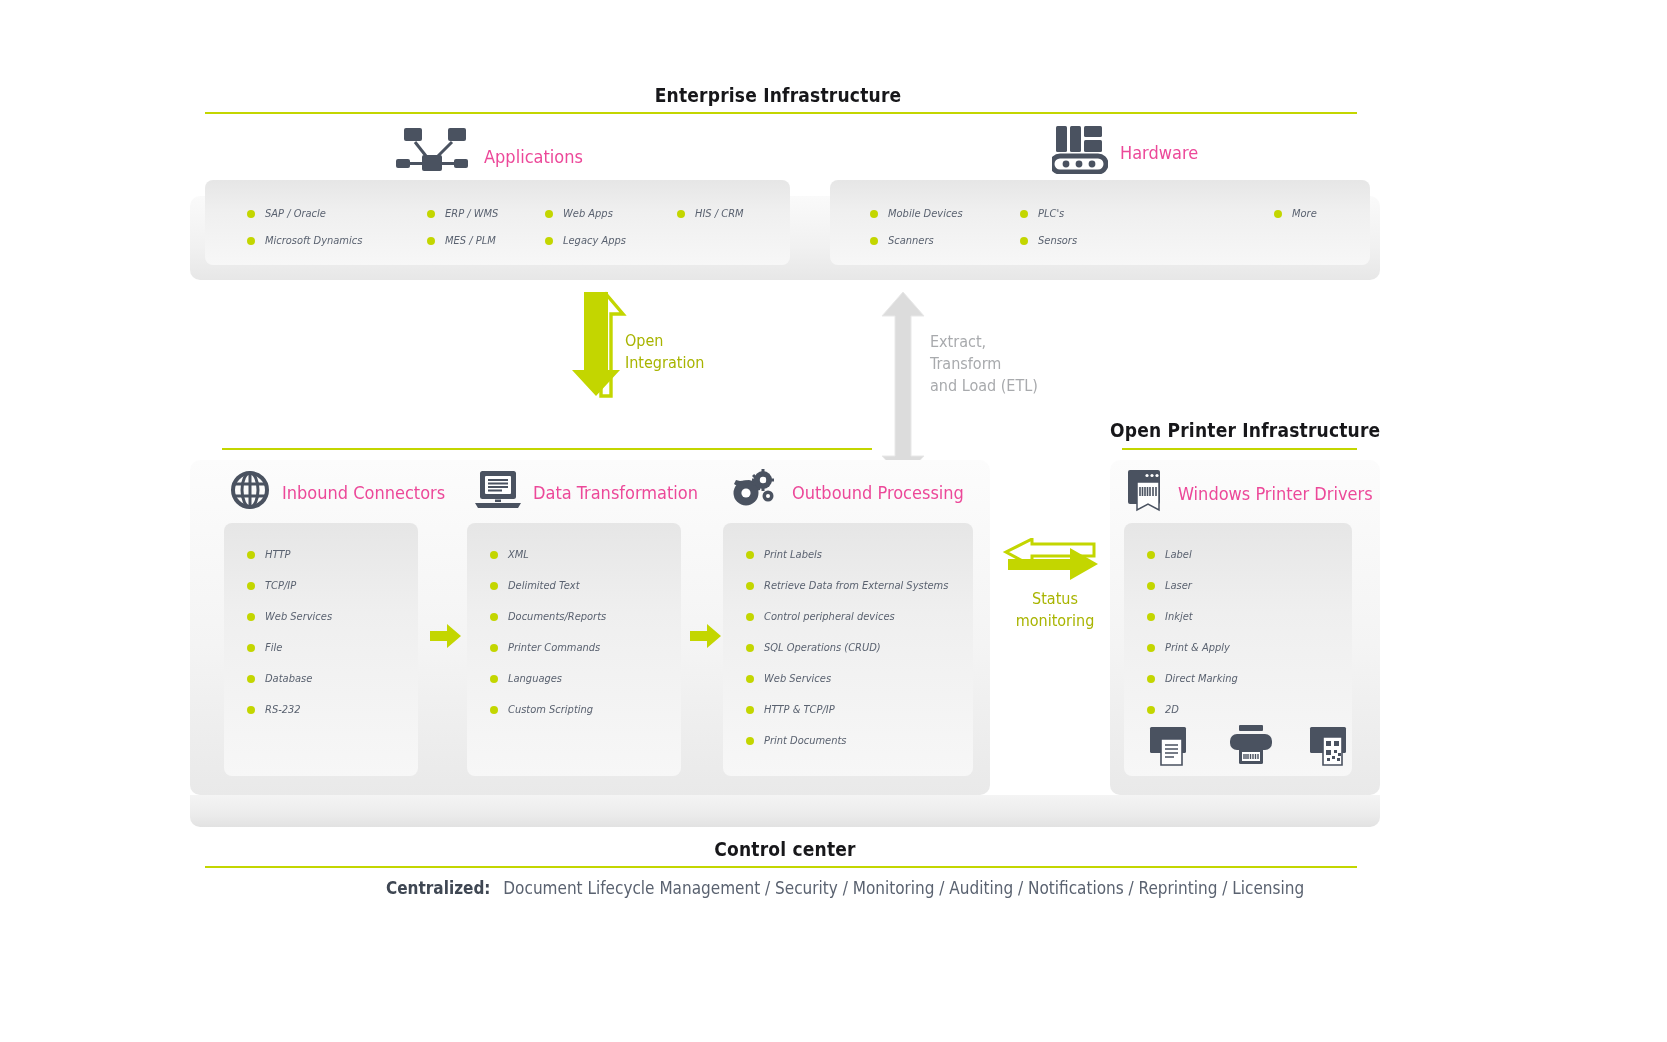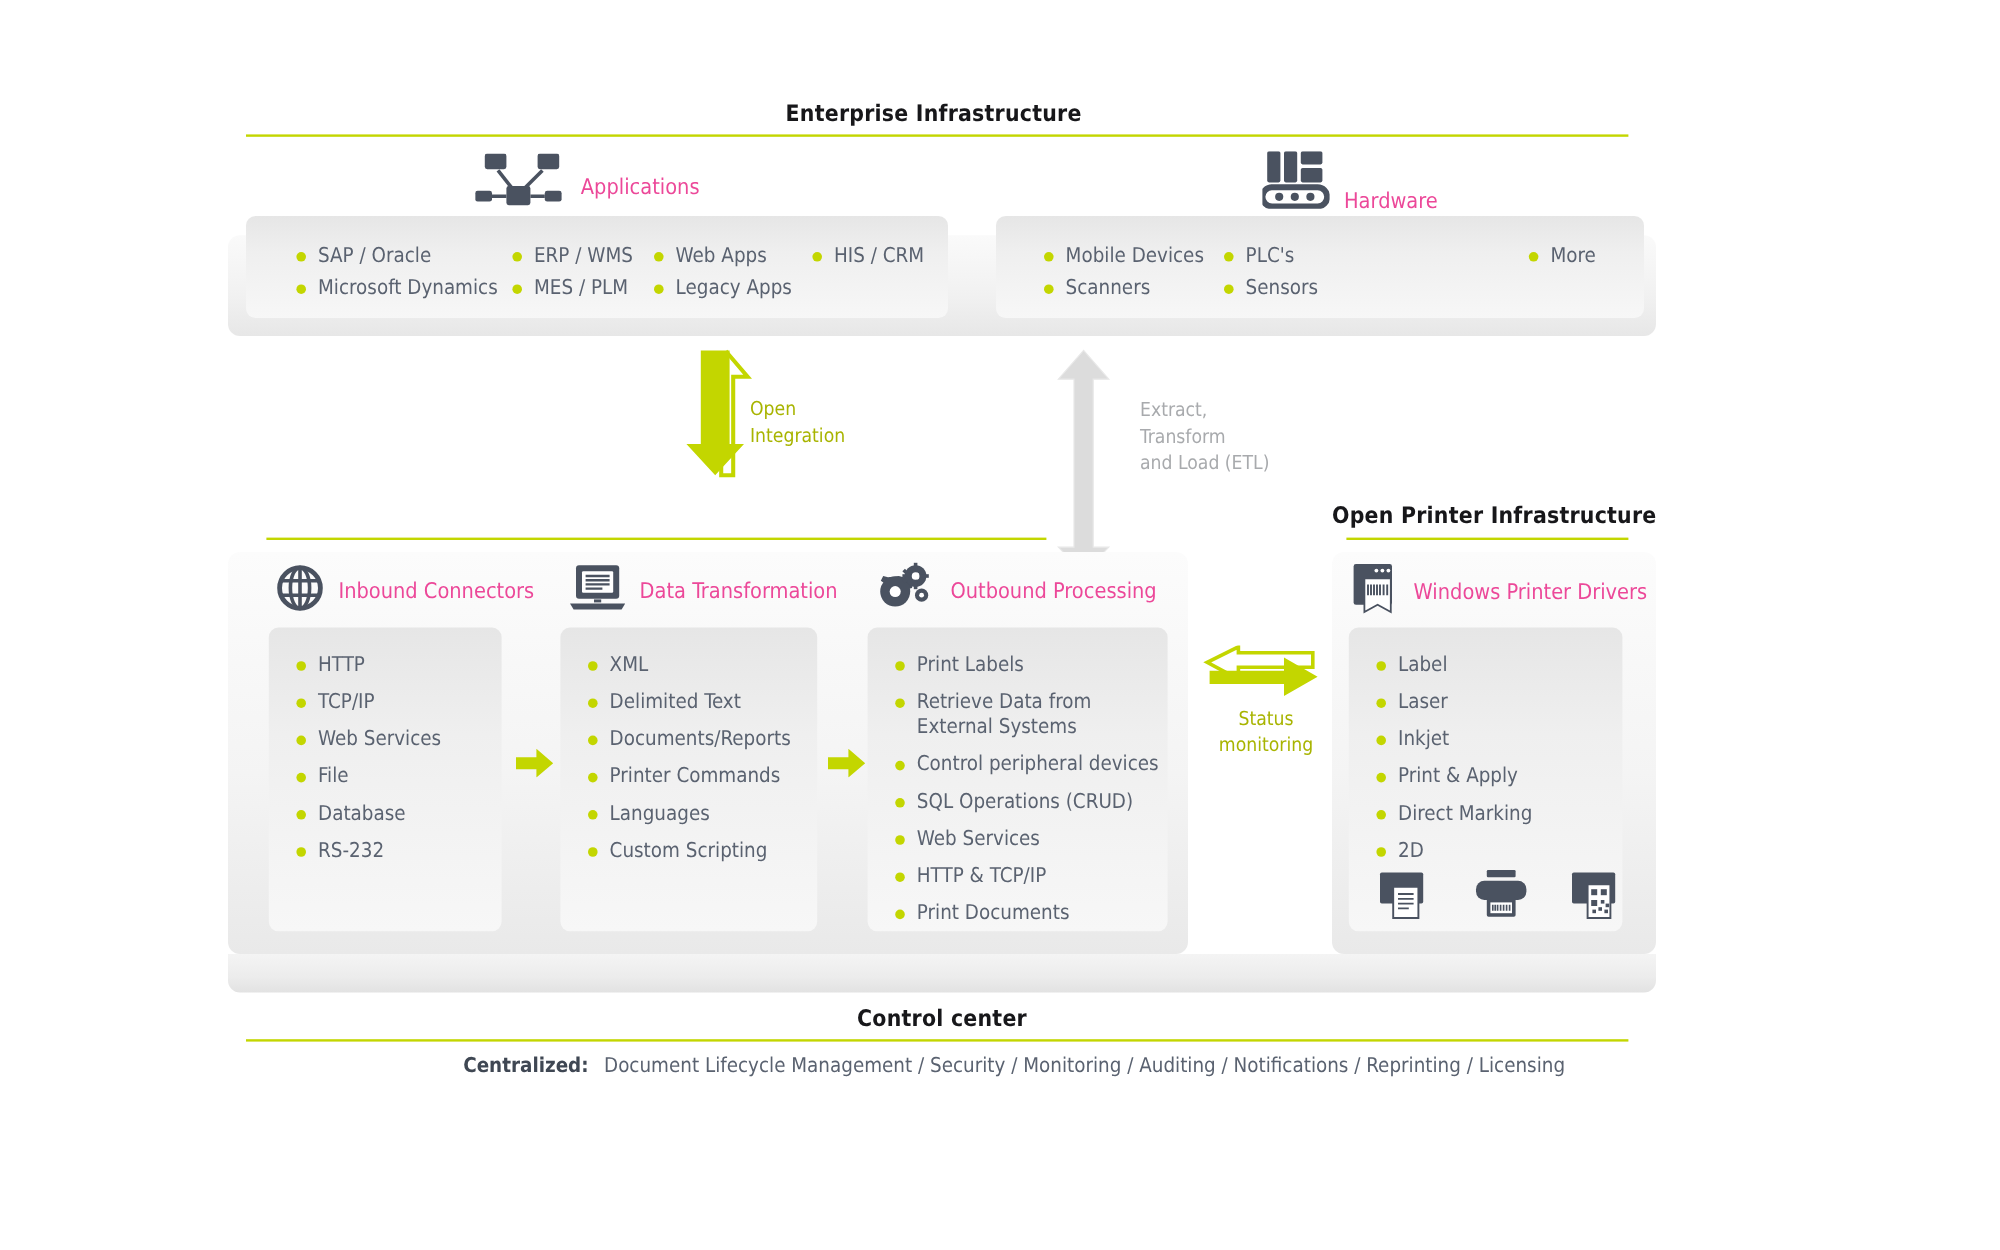--- a/index.html
+++ b/index.html
@@ -38,25 +38,26 @@
     position:absolute;
     border-radius:8px;
     background:linear-gradient(180deg,#e6e6e6 0%,#efefef 35%,#f7f7f7 100%);
   }
 
   
   .blist{position:absolute;}
   .bitem{
     position:relative;
     padding-left:20px;
-    font-size:17px;
+    font-size:11px;
     line-height:21px;
     color:#5a6270;
     margin-bottom:10px;
     white-space:nowrap;
+    font-style:italic;
   }
   .bitem.wrap{white-space:normal;}
   .bitem:before{
     content:"";
     position:absolute;
     left:2px;top:7px;
     width:8px;height:8px;border-radius:50%;
     background:#c3d600;
   }
 
@@ -119,21 +120,21 @@
     <div class="bitem tight">MES / PLM</div>
   </div>
   <div class="blist" style="left:543px;top:203px;">
     <div class="bitem tight">Web Apps</div>
     <div class="bitem tight">Legacy Apps</div>
   </div>
   <div class="blist" style="left:675px;top:203px;">
     <div class="bitem tight">HIS / CRM</div>
   </div>
 
-  <div class="iconrow" style="left:1052px;top:126px;align-items:flex-end;">
+  <div class="iconrow" style="left:1052px;top:126px;">
     <span class="ic">
       <svg width="56" height="48" viewBox="0 0 56 48">
         <rect x="4" y="0" width="11" height="26" rx="1.5" fill="#4a5260"></rect>
         <rect x="18" y="0" width="11" height="26" rx="1.5" fill="#4a5260"></rect>
         <rect x="32" y="0" width="18" height="11" rx="1.5" fill="#4a5260"></rect>
         <rect x="32" y="14" width="18" height="12" rx="1.5" fill="#4a5260"></rect>
         <rect x="0" y="30" width="54" height="16" rx="8" fill="none" stroke="#4a5260" stroke-width="5"></rect>
         <circle cx="14" cy="38" r="3.4" fill="#4a5260"></circle>
         <circle cx="27" cy="38" r="3.4" fill="#4a5260"></circle>
         <circle cx="40" cy="38" r="3.4" fill="#4a5260"></circle>
@@ -165,21 +166,21 @@
   </div>
   <div class="alabel green" style="left:625px;top:330px;width:130px;">Open
 Integration</div>
 
   <div style="position:absolute;left:878px;top:288px;width:50px;height:192px;">
     <svg width="50" height="192" viewBox="0 0 50 192">
       <path d="M17 168 V28 H4 L25 4 L46 28 H33 V168 H46 L25 190 L4 168 Z" fill="#dcdcdc"></path>
       <path d="M17 168 V28 H4 L25 4 L46 28 H33 V168 H46 L25 190 L4 168 Z" fill="none" stroke="#e8e8e8" stroke-width="1"></path>
     </svg>
   </div>
-  <div class="alabel grey" style="left:930px;top:331px;width:160px;margin-left:20px;">Extract,
+  <div class="alabel grey" style="left:930px;top:331px;width:160px;">Extract,
 Transform
 and Load (ETL)</div>
 
   <div class="rule" style="left:222px;top:448px;width:650px;"></div>
 
   <div class="shell" style="left:190px;top:460px;width:800px;height:335px;
               background:linear-gradient(180deg,#fcfcfc 0%,#f4f4f4 55%,#e9e9e9 100%);"></div>
 
   <div class="iconrow" style="left:230px;top:470px;">
     <span class="ic">

